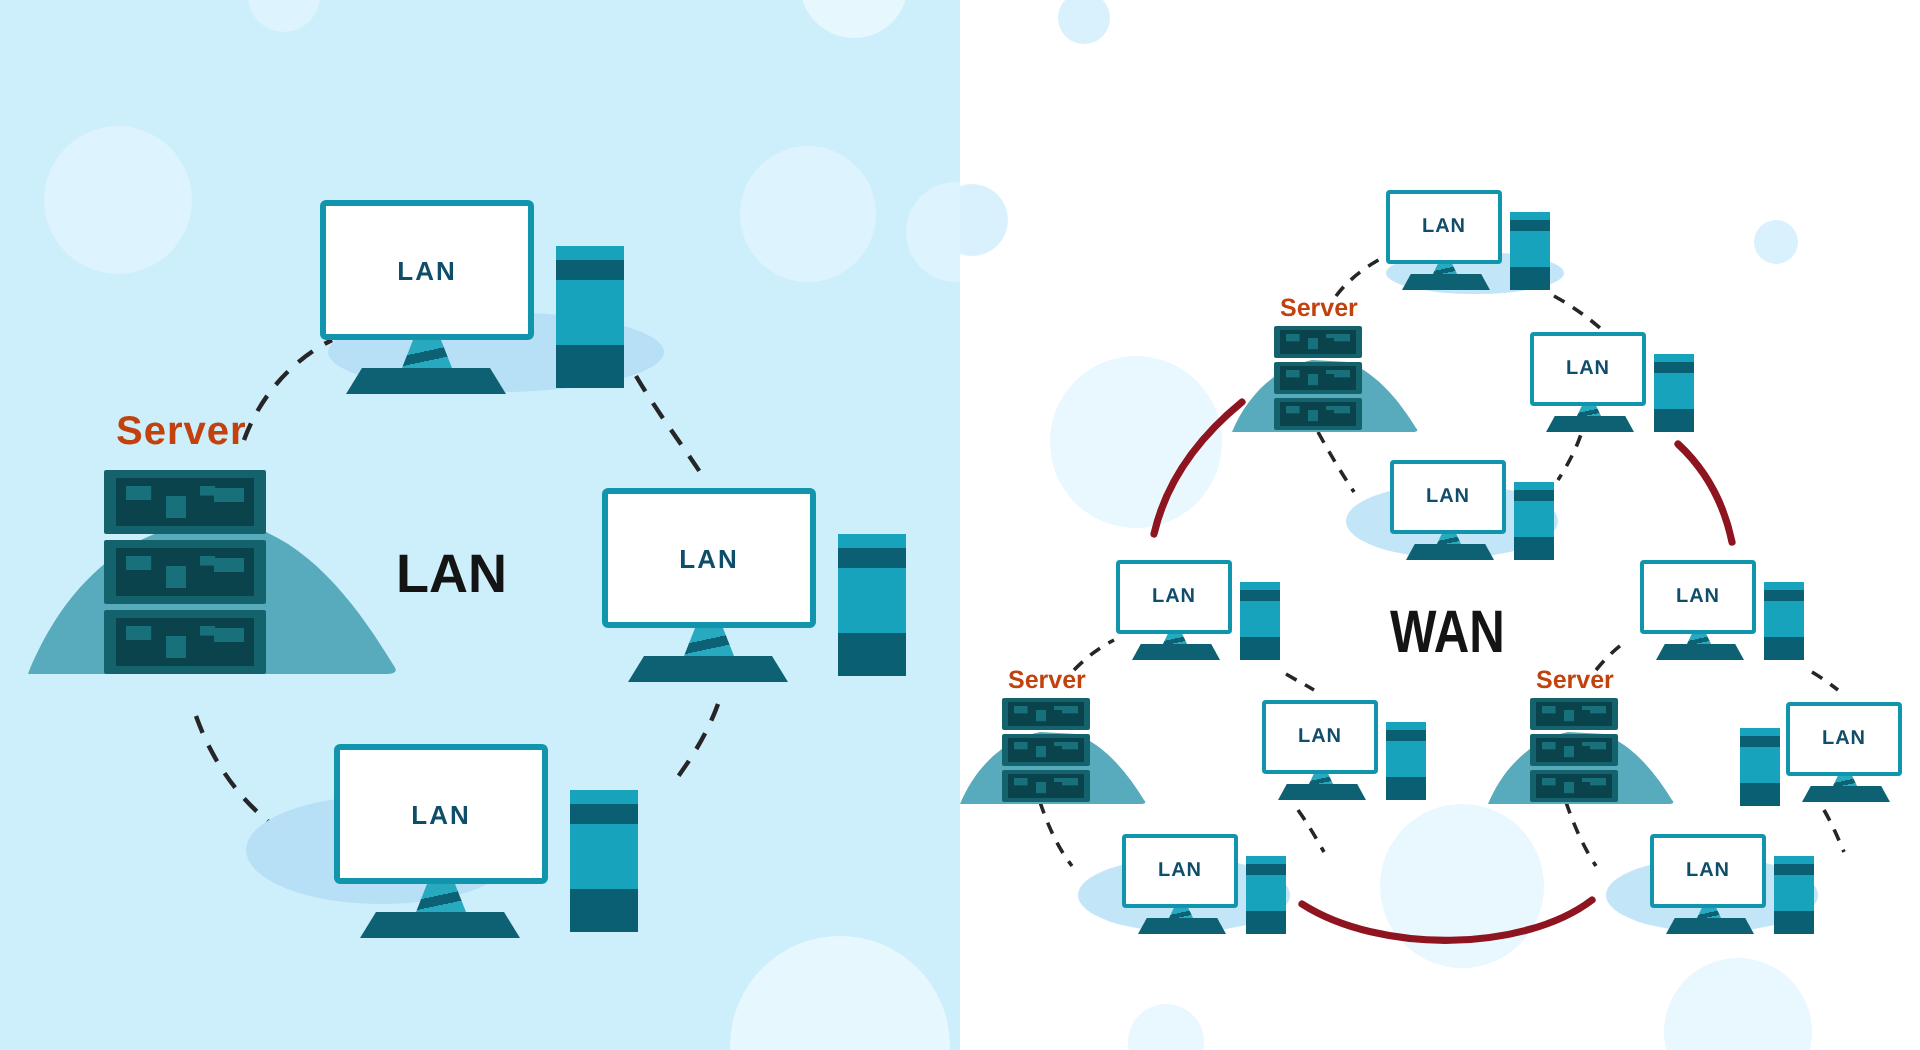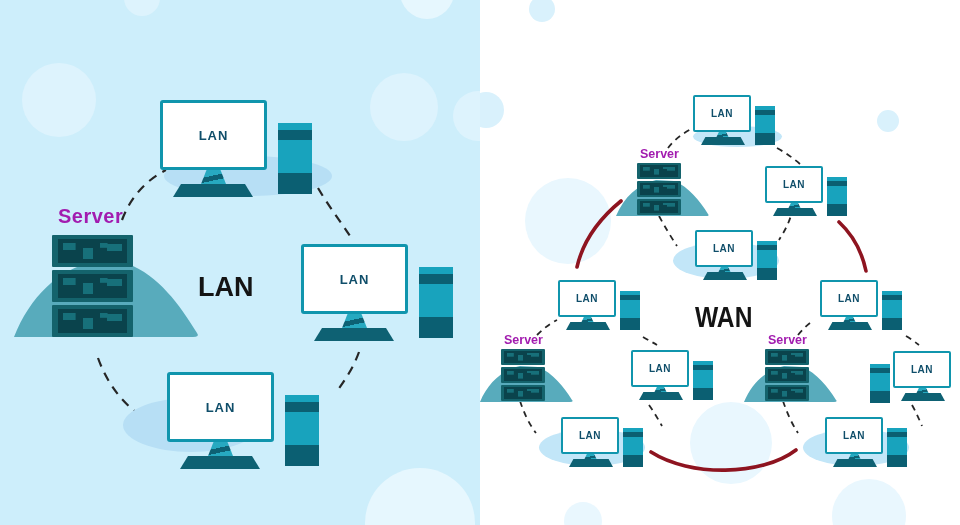--- a/index.html
+++ b/index.html
@@ -59,21 +59,21 @@
   .pc-sm.cl-left .cloud{left:-22px;top:12px;width:106px;height:37px;}
   
   .pc-sm.flip .tower{left:0;top:13;}
   .pc-sm.flip .tower{left:0px;top:13px;}
   .pc-sm.flip .monitor{left:23px;top:0;}
   .pc-sm.flip .neck{left:46px;top:37px;}
   .pc-sm.flip .base{left:31px;top:42px;}
 
   
   .server{position:absolute;z-index:2;}
-  .server .slabel{position:absolute;font-weight:bold;color:#a21caf;z-index:2;white-space:nowrap;}
+  .server .slabel{position:absolute;font-weight:bold;color:#c2410c;z-index:2;white-space:nowrap;}
   .server .rack{position:absolute;display:flex;flex-direction:column;z-index:1;}
   .server .unit{position:relative;background:#14636c;border-radius:1px;}
   .server .unit::before{content:"";position:absolute;inset:14% 7%;background:#0a434c;}
   .server .unit::after{content:"";position:absolute;inset:24% 11%;
      background-image:linear-gradient(#17707a,#17707a),linear-gradient(#17707a,#17707a),
                       linear-gradient(#17707a,#17707a),linear-gradient(#17707a,#17707a);
      background-size:20% 46%,16% 70%,24% 46%,12% 30%;
      background-position:4% 4%,42% 96%,95% 10%,70% 0%;
      background-repeat:no-repeat;}
   .server .hill{position:absolute;z-index:0;}

